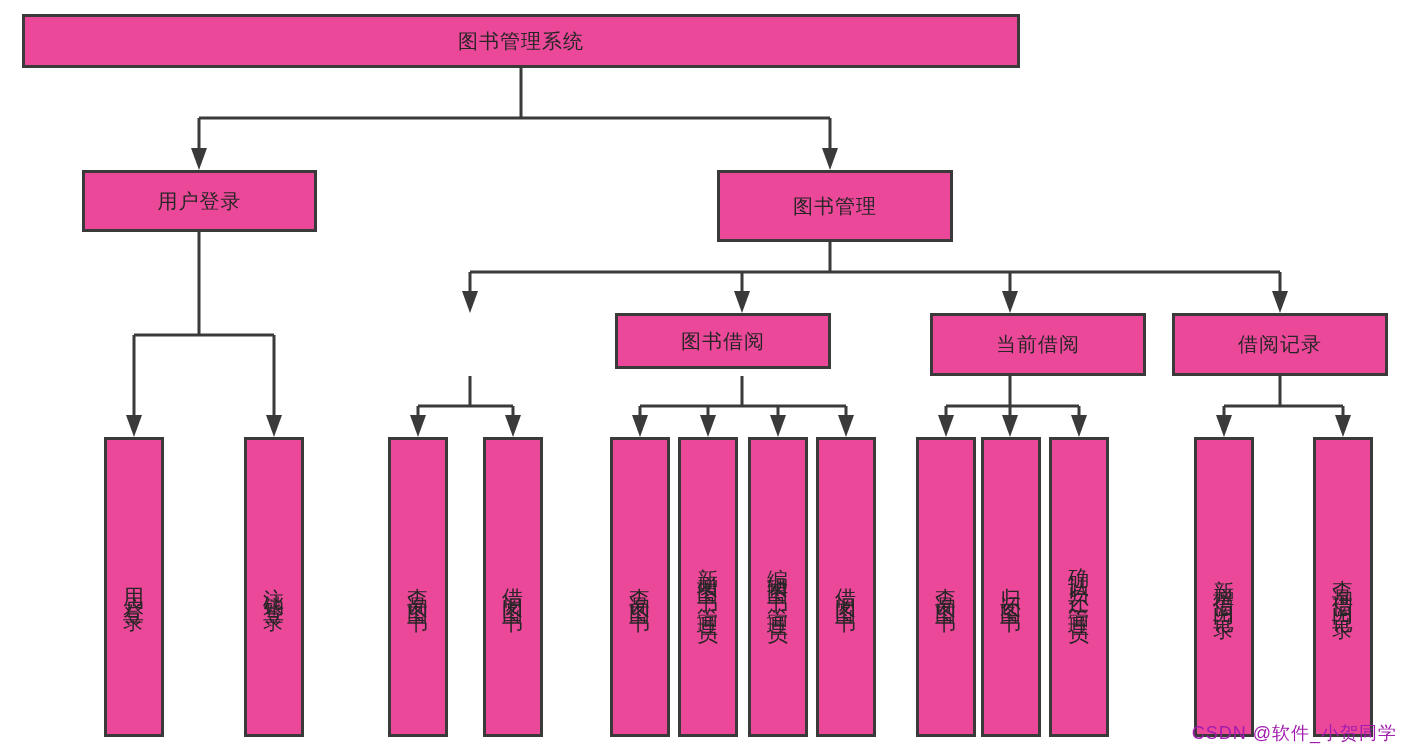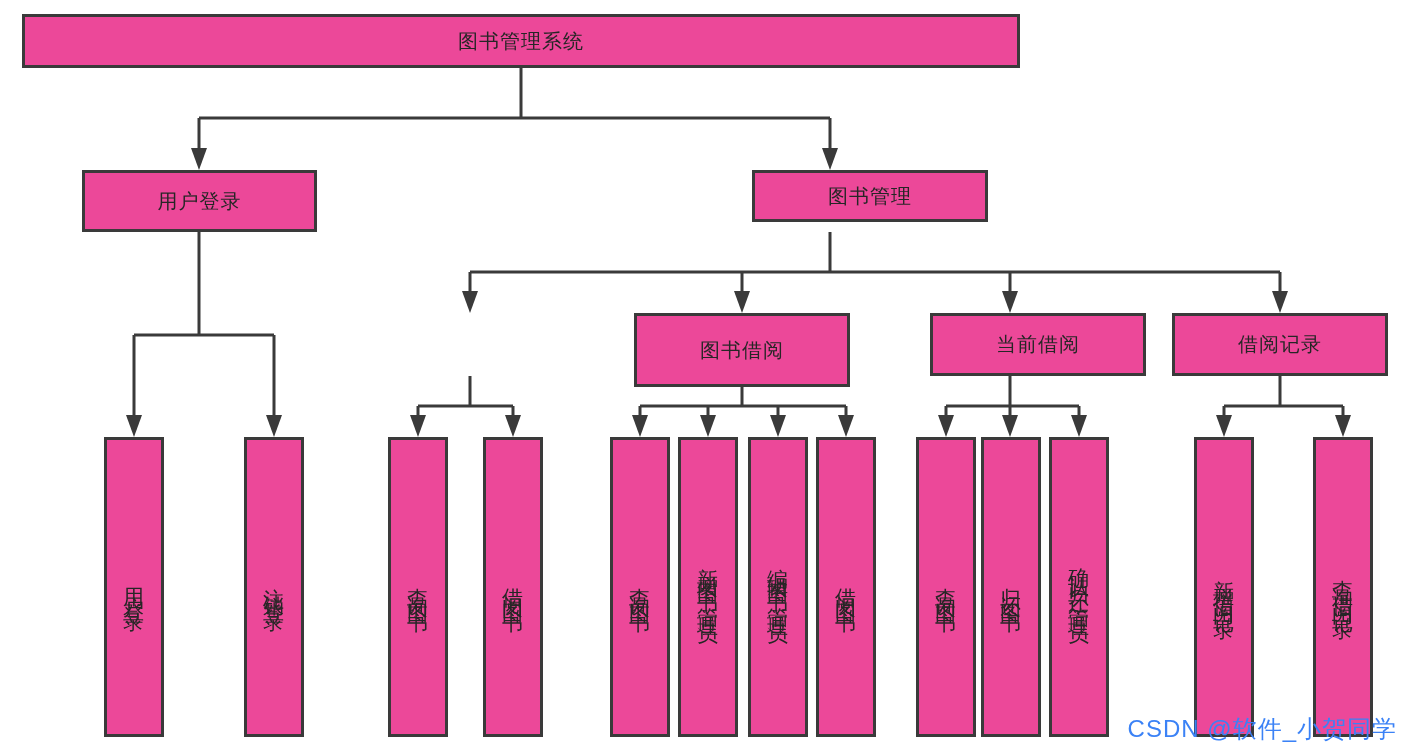--- a/index.html
+++ b/index.html
@@ -38,45 +38,45 @@
   }
   .leaf .v-label {
     writing-mode: vertical-rl;
     text-orientation: mixed;
     font-size: 21px;
     letter-spacing: 8px;
     line-height: 1;
   }
   .root-box   { left: 22px;  top: 14px;  width: 998px; height: 54px; }
   .l2-a       { left: 82px;  top: 170px; width: 235px; height: 62px; }
-  .l2-b       { left: 752px; top: 170px; width: 236px; height: 52px; }
+  .l2-b       { left: 717px; top: 170px; width: 236px; height: 72px; }
   .l3-a       { left: 363px;  top: 313px; width: 215px; height: 63px; }
-  .l3-b       { left: 634px;  top: 313px; width: 216px; height: 74px; }
+  .l3-b       { left: 615px;  top: 313px; width: 216px; height: 56px; }
   .l3-c       { left: 930px;  top: 313px; width: 216px; height: 63px; }
   .l3-d       { left: 1172px; top: 313px; width: 216px; height: 63px; }
   .leaf       { top: 437px; width: 60px; height: 300px; }
   .leaf-0  { left: 104px; }
   .leaf-1  { left: 244px; }
   .leaf-2  { left: 388px; }
   .leaf-3  { left: 483px; }
   .leaf-4  { left: 610px; }
   .leaf-5  { left: 678px; }
   .leaf-6  { left: 748px; }
   .leaf-7  { left: 816px; }
   .leaf-8  { left: 916px; }
   .leaf-9  { left: 981px; }
   .leaf-10 { left: 1049px; }
   .leaf-11 { left: 1194px; }
   .leaf-12 { left: 1313px; }
   #watermark {
     position: absolute;
     right: 8px;
     bottom: 2px;
-    font-size: 24px;
-    color: #3b82f6;
+    font-size: 18px;
+    color: #a21caf;
     letter-spacing: 1px;
     white-space: nowrap;
   }
 </style>
 </head>
 <body>
 
 <div id="stage">
 
   <svg id="connector-layer" viewBox="0 0 1405 747" xmlns="http://www.w3.org/2000/svg">

